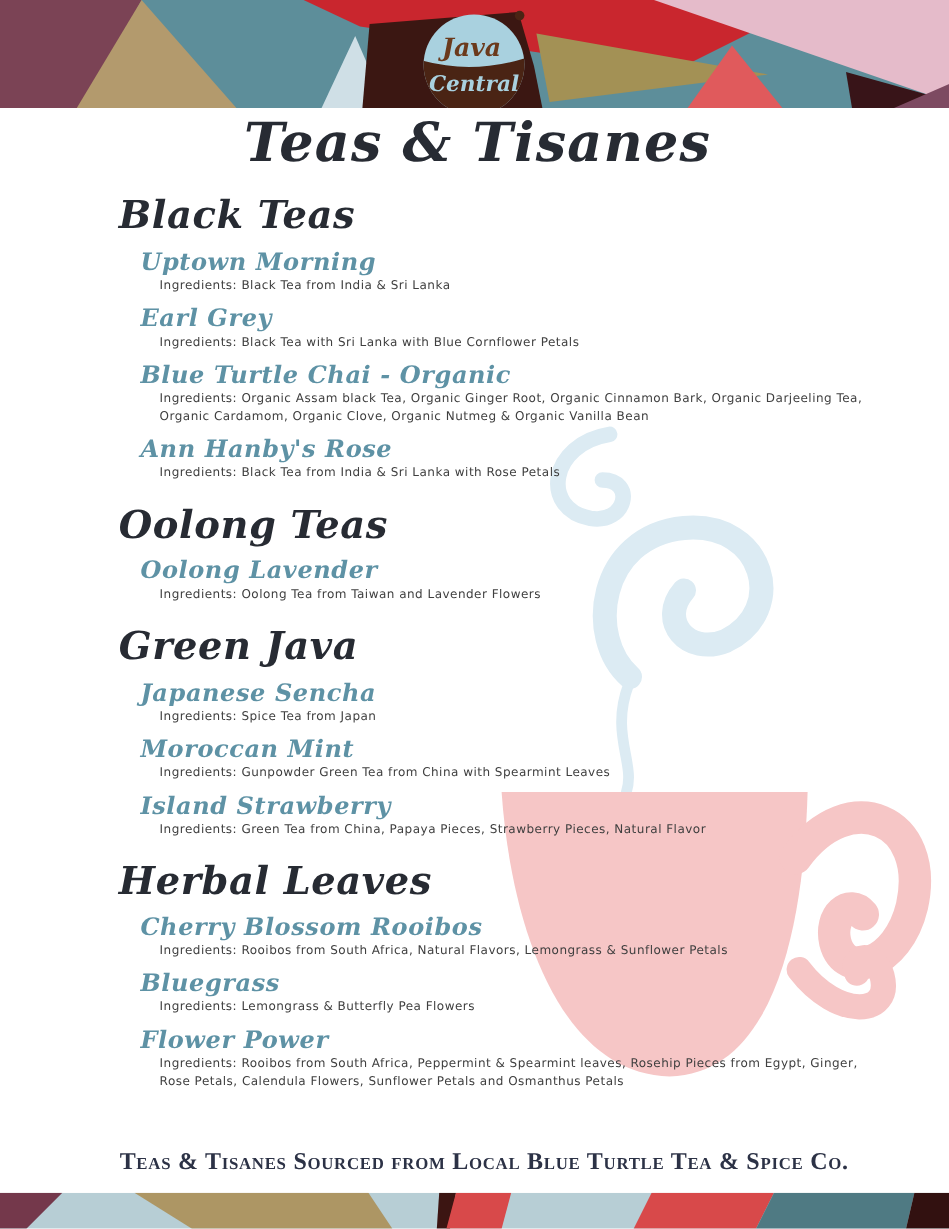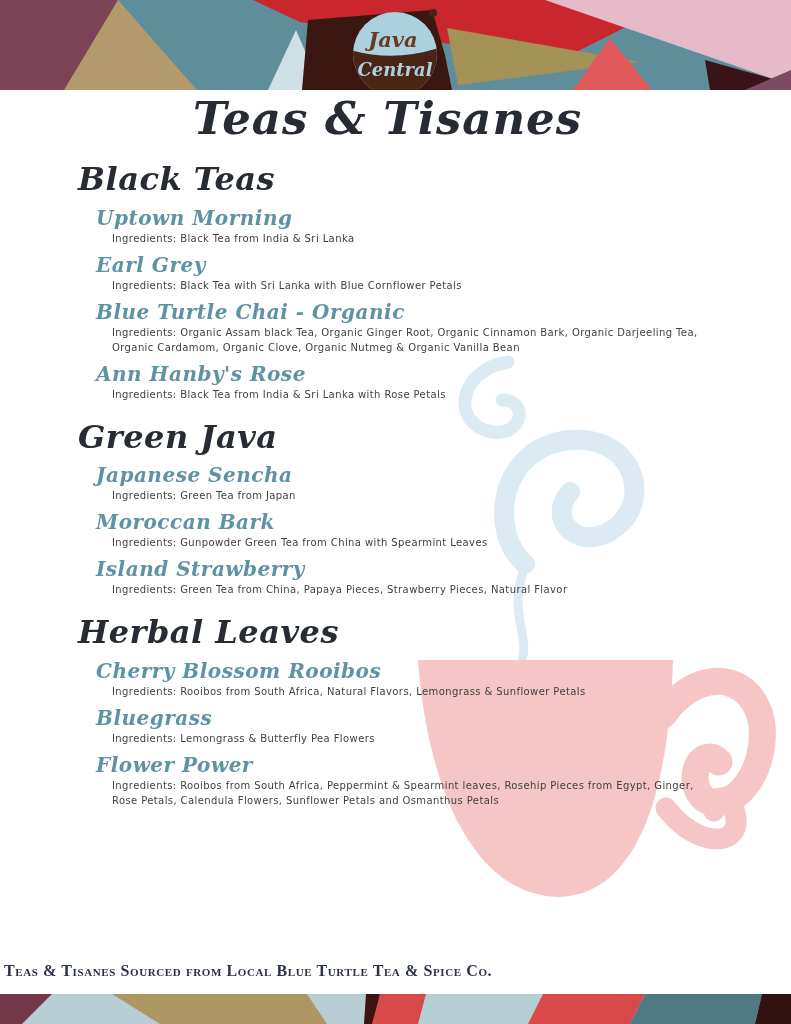--- a/index.html
+++ b/index.html
@@ -7,21 +7,21 @@
     width:791px;height:1024px;position:relative;overflow:hidden;background:#ffffff;
     font-family:"DejaVu Sans", sans-serif;
   }
   
   .top-band{position:absolute;top:0;left:0;z-index:2;}
   .bottom-band{position:absolute;bottom:0;left:0;z-index:2;}
   
   .steam{position:absolute;left:430px;top:352px;z-index:0;}
   .cup{position:absolute;left:408px;top:645px;z-index:0;}
   
-  main{position:absolute;top:90px;left:0;right:16px;z-index:1;}
+  main{position:absolute;top:90px;left:0;right:16px;z-index:1;padding-left:21px;}
   h1{
     font-family:"DejaVu Serif", serif;font-style:italic;font-weight:700;
     font-size:45px;line-height:1.12;margin:4px 0 0 0;text-align:center;
     color:var(--heading,#272b33);letter-spacing:1px;
   }
   section{margin:0;}
   h2{
     font-family:"DejaVu Serif", serif;font-style:italic;font-weight:700;
     font-size:32px;line-height:1.2;margin:16px 0 0 78px;
     color:var(--heading,#272b33);letter-spacing:0.5px;
@@ -29,23 +29,23 @@
   .item h3{
     font-family:"DejaVu Serif", serif;font-style:italic;font-weight:700;
     font-size:20px;line-height:1.2;margin:7px 0 0 96px;
     color:var(--tea-name,#5e92a5);letter-spacing:0.5px;
   }
   .item p{
     font-size:10px;line-height:1.5;margin:1px 55px 0 112px;
     color:var(--ingredients-text,#3f3f3f);letter-spacing:0.4px;
   }
   .footer-note{
-    position:absolute;bottom:44px;left:4px;right:0;z-index:1;text-align:left;
+    position:absolute;bottom:44px;left:16px;right:0;z-index:1;text-align:center;
     font-family:"Liberation Serif", serif;font-variant:small-caps;font-weight:700;
-    font-size:16px;color:var(--footer-text,#2c3246);letter-spacing:0.6px;
+    font-size:20px;color:var(--footer-text,#2c3246);letter-spacing:0.6px;
   }
   .logo-text-top{
     font-family:"DejaVu Serif", serif;font-style:italic;font-weight:700;
     font-size:21px;fill:#6b3a1c;
   }
   .logo-text-bottom{
     font-family:"DejaVu Serif", serif;font-style:italic;font-weight:700;
     font-size:18px;fill:#a9d1df;
   }
 </style>
@@ -112,29 +112,36 @@
     <div class="item">
       <h3>Blue Turtle Chai - Organic</h3>
       <p>Ingredients: Organic Assam black Tea, Organic Ginger Root, Organic Cinnamon Bark, Organic Darjeeling Tea, Organic Cardamom, Organic Clove, Organic Nutmeg &amp; Organic Vanilla Bean</p>
     </div>
     <div class="item">
       <h3>Ann Hanby's Rose</h3>
       <p>Ingredients: Black Tea from India &amp; Sri Lanka with Rose Petals</p>
     </div>
   </section>
 
+  <section>
+    <h2>Oolong Teas</h2>
+    <div class="item">
+      <h3>Oolong Lavender</h3>
+      <p>Ingredients: Oolong Tea from Taiwan and Lavender Flowers</p>
+    </div>
+  </section>
 
   <section>
     <h2>Green Java</h2>
     <div class="item">
       <h3>Japanese Sencha</h3>
-      <p>Ingredients: Green Tea from Japan</p>
+      <p>Ingredients: Spice Tea from Japan</p>
     </div>
     <div class="item">
-      <h3>Moroccan Bark</h3>
+      <h3>Moroccan Mint</h3>
       <p>Ingredients: Gunpowder Green Tea from China with Spearmint Leaves</p>
     </div>
     <div class="item">
       <h3>Island Strawberry</h3>
       <p>Ingredients: Green Tea from China, Papaya Pieces, Strawberry Pieces, Natural Flavor</p>
     </div>
   </section>
 
   <section>
     <h2>Herbal Leaves</h2>

